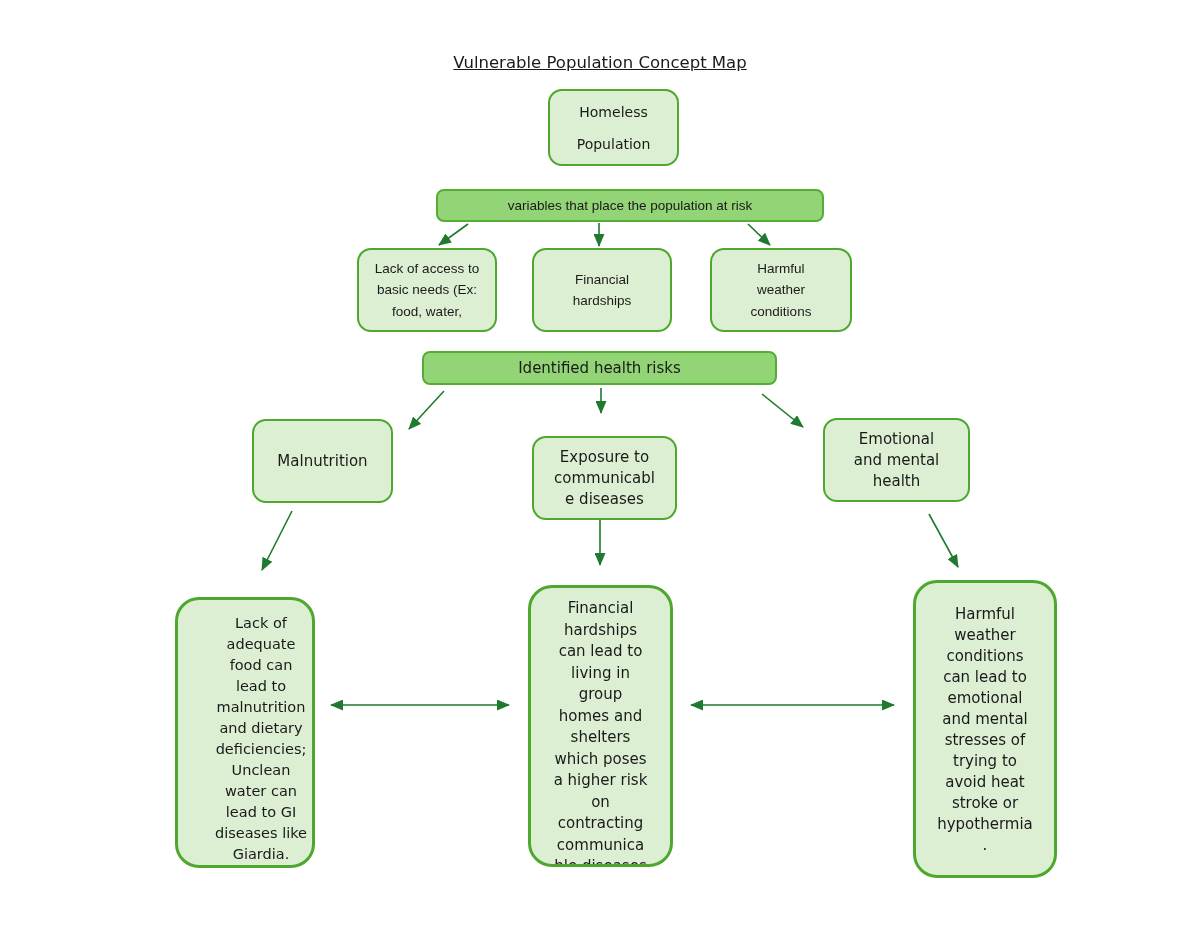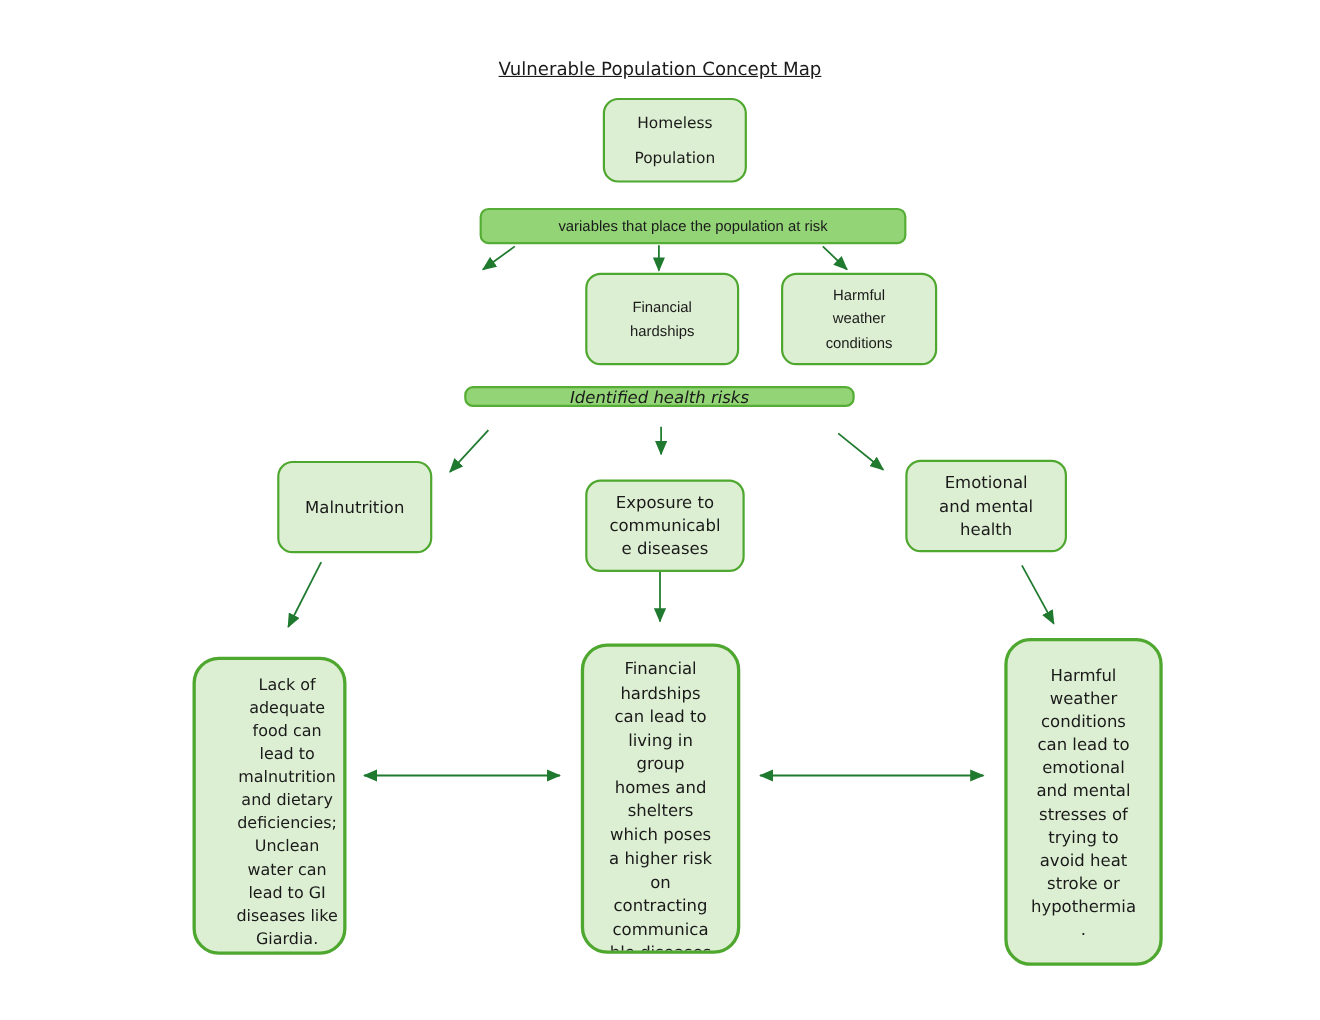--- a/index.html
+++ b/index.html
@@ -40,21 +40,21 @@
     border-radius:8px;
   }
   .f-cal{font-family:"Liberation Sans",sans-serif;font-size:13.5px;line-height:21.5px;}
   .f-wide{font-family:"DejaVu Sans",sans-serif;font-size:15px;line-height:21px;}
 
   .n-homeless{left:548px;top:89px;width:131px;height:77px;font-size:14px;line-height:32px;}
   .b-variables{left:436px;top:189px;width:388px;height:33px;}
   .n-basicneeds{left:357px;top:248px;width:140px;height:84px;}
   .n-financial{left:532px;top:248px;width:140px;height:84px;}
   .n-weather{left:710px;top:248px;width:142px;height:84px;}
-  .b-risks{left:422px;top:351px;width:355px;height:19px;font-size:15px;font-style:italic;}
+  .b-risks{left:422px;top:351px;width:355px;height:34px;font-size:15px;}
   .n-malnutrition{left:252px;top:419px;width:141px;height:84px;}
   .n-exposure{left:532px;top:436px;width:145px;height:84px;}
   .n-emotional{left:823px;top:418px;width:147px;height:84px;}
   .detail{
     border-width:3px;border-radius:24px;overflow:hidden;
     align-items:flex-start;justify-content:center;
   }
   .n-detail-mal{left:175px;top:597px;width:140px;height:271px;padding-top:13px;font-size:14.5px;padding-left:32px;}
   .n-detail-exp{left:528px;top:585px;width:145px;height:282px;padding-top:10px;line-height:21.5px;}
   .n-detail-wea{left:913px;top:580px;width:144px;height:298px;padding-top:21px;}
@@ -105,20 +105,23 @@
     <g>
       <line x1="691" y1="705" x2="894" y2="705" marker-start="url(#ah)" marker-end="url(#ah)"></line>
     </g>
   </svg>
 
   <div class="node n-homeless">Homeless
 Population</div>
 
   <div class="bar b-variables f-cal">variables that place the population at risk</div>
 
+  <div class="node n-basicneeds f-cal">Lack of access to
+basic needs (Ex:
+food, water,</div>
   <div class="node n-financial f-cal">Financial
 hardships</div>
   <div class="node n-weather f-cal">Harmful
 weather
 conditions</div>
 
   <div class="bar b-risks">Identified health risks</div>
 
   <div class="node n-malnutrition f-wide">Malnutrition</div>
   <div class="node n-exposure f-wide">Exposure to

